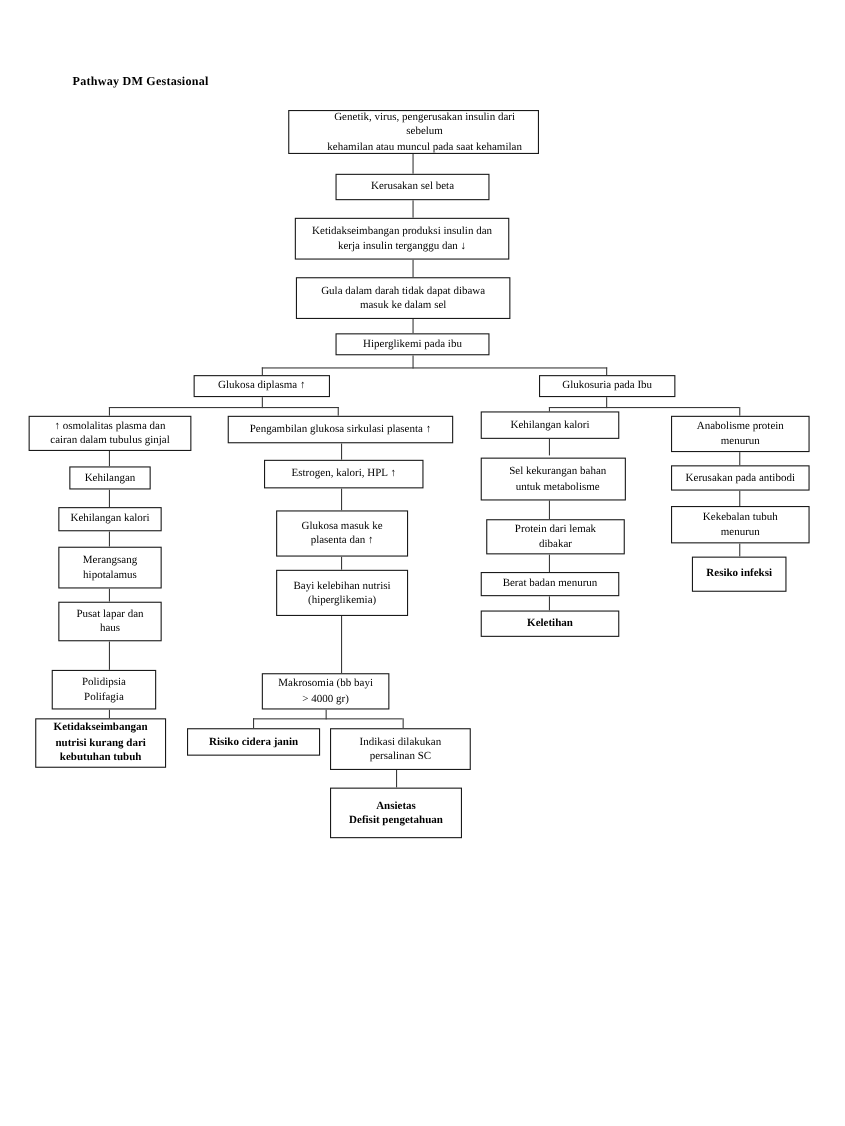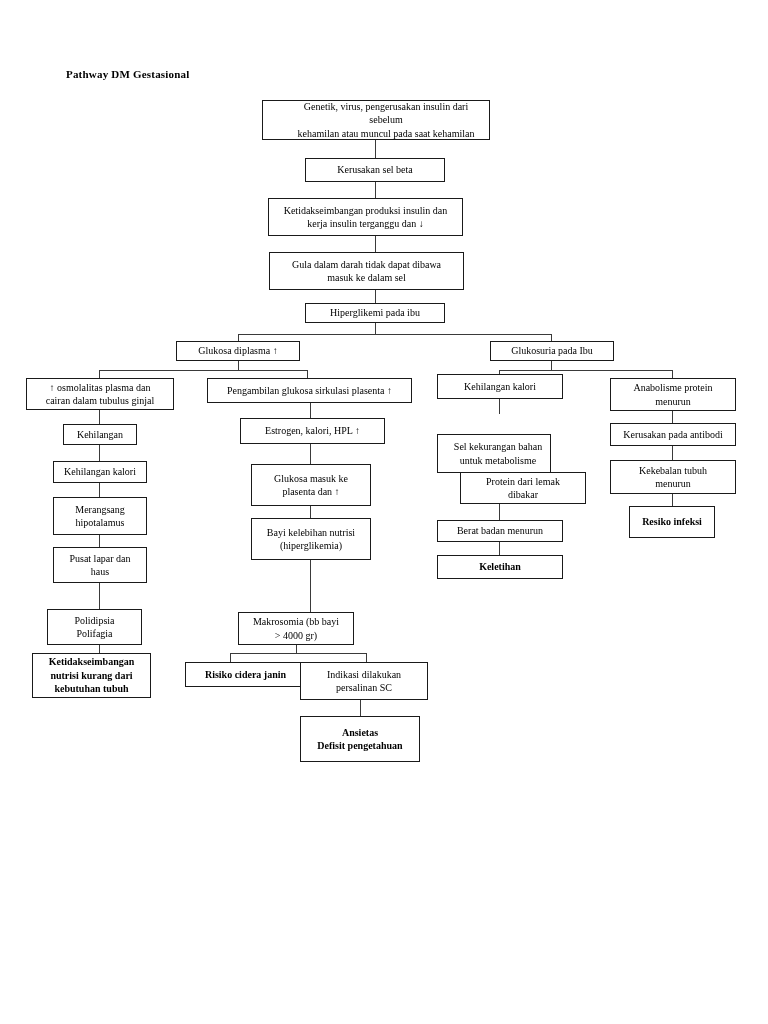--- a/index.html
+++ b/index.html
@@ -145,37 +145,37 @@
   </div>
 
   <div class="node" style="left:63px;top:424px;width:74px;height:21px;">
     <span>Kehilangan</span>
   </div>
 
   <div class="node" style="left:240px;top:418px;width:145px;height:26px;">
     <span>Estrogen, kalori, HPL ↑</span>
   </div>
 
-  <div class="node" style="left:437px;top:434px;width:114px;height:39px;padding-left:12px;">
+  <div class="node" style="left:437px;top:416px;width:132px;height:39px;padding-left:12px;">
     <span>Sel kekurangan bahan<br>untuk metabolisme</span>
   </div>
 
   <div class="node" style="left:610px;top:423px;width:126px;height:23px;">
     <span>Kerusakan pada antibodi</span>
   </div>
 
   <div class="node" style="left:53px;top:461px;width:94px;height:22px;">
     <span>Kehilangan kalori</span>
   </div>
 
   <div class="node" style="left:251px;top:464px;width:120px;height:42px;">
     <span>Glukosa masuk ke<br>plasenta dan ↑</span>
   </div>
 
-  <div class="node" style="left:460px;top:472px;width:126px;height:32px;">
+  <div class="node" style="left:442px;top:472px;width:126px;height:32px;">
     <span>Protein dari lemak<br>dibakar</span>
   </div>
 
   <div class="node" style="left:610px;top:460px;width:126px;height:34px;">
     <span>Kekebalan tubuh<br>menurun</span>
   </div>
 
   <div class="node" style="left:53px;top:497px;width:94px;height:38px;">
     <span>Merangsang<br>hipotalamus</span>
   </div>
@@ -205,21 +205,21 @@
   </div>
 
   <div class="node" style="left:238px;top:612px;width:116px;height:33px;">
     <span>Makrosomia (bb bayi<br>&gt; 4000 gr)</span>
   </div>
 
   <div class="node bold" style="left:32px;top:653px;width:119px;height:45px;">
     <span>Ketidakseimbangan<br>nutrisi kurang dari<br>kebutuhan tubuh</span>
   </div>
 
-  <div class="node bold" style="left:170px;top:662px;width:121px;height:25px;margin-left:15px;">
+  <div class="node bold" style="left:170px;top:662px;width:121px;height:25px;">
     <span>Risiko cidera janin</span>
   </div>
 
   <div class="node" style="left:300px;top:662px;width:128px;height:38px;">
     <span>Indikasi dilakukan<br>persalinan SC</span>
   </div>
 
   <div class="node bold" style="left:300px;top:716px;width:120px;height:46px;">
     <span>Ansietas<br>Defisit pengetahuan</span>
   </div>

